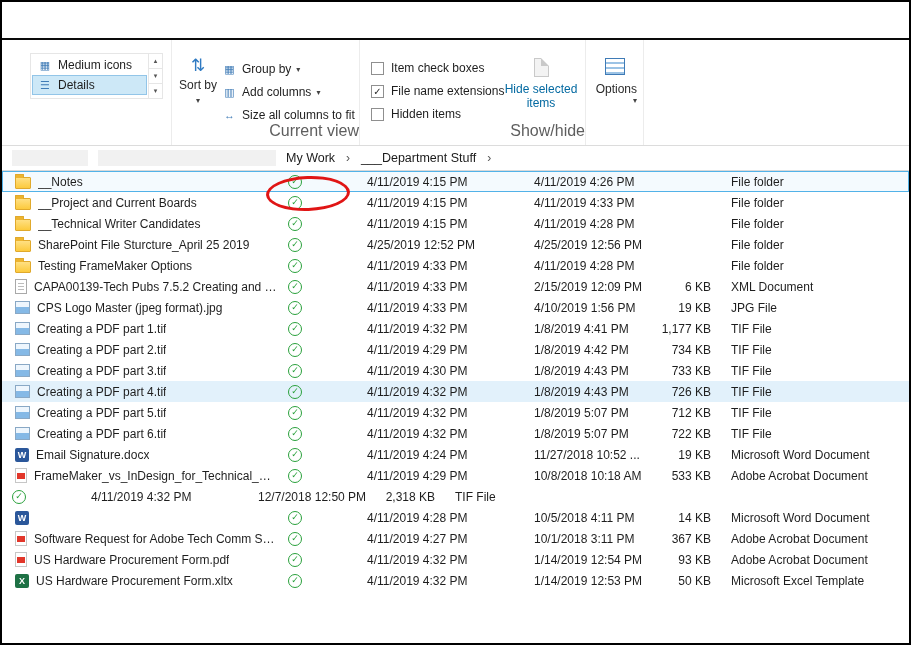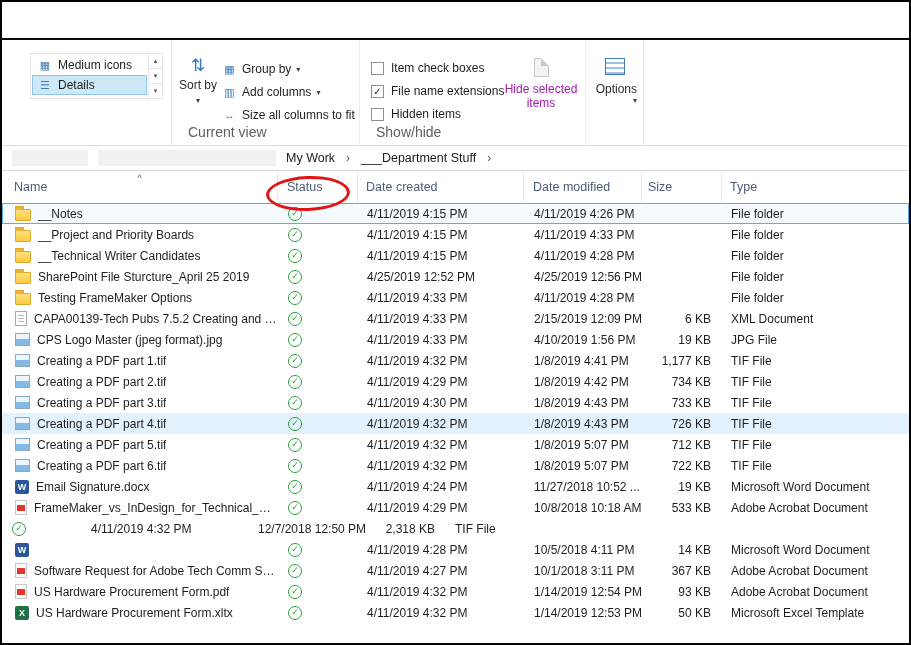--- a/index.html
+++ b/index.html
@@ -12,21 +12,21 @@
   
   .titlebar { height:38px; border-bottom:2px solid #0a0a0a; background:#fff; }
 
   
   .ribbon { position:relative; height:106px; border-bottom:1px solid #dcdcdc; background:#fff; font-size:12px; }
   .rgroup { position:absolute; top:0; bottom:0; border-right:1px solid #ececec; }
   .g-layout { left:0; width:170px; }
   .g-view { left:170px; width:188px; }
   .g-showhide { left:358px; width:226px; }
   .g-options { left:584px; width:58px; }
-  .glabel { position:absolute; bottom:5px; left:16px; right:0; text-align:left; color:#5e5e5e; font-size:14px; }
+  .glabel { position:absolute; bottom:5px; left:0; right:0; text-align:right; color:#5e5e5e; font-size:16px; }
 
   
   .gallery { position:absolute; left:28px; top:13px; width:133px; border:1px solid #e6e6e6; display:flex; background:#fff; }
   .gallery-items { flex:1; padding:1px; }
   .gitem { height:20px; display:flex; align-items:center; gap:6px; padding:0 5px; border:1px solid transparent; cursor:default; white-space:nowrap; }
   .gitem.selected { background:#cde8f7; border-color:#92c5e8; }
   .gicon { font-size:11px; color:#3f7bb6; width:14px; text-align:center; flex:0 0 auto; }
   .gallery-scroll { width:14px; border-left:1px solid #e6e6e6; display:flex; flex-direction:column; }
   .gscroll-btn { flex:1; font-size:7px; color:#555; text-align:center; line-height:14px; border-bottom:1px solid #e6e6e6; }
   .gscroll-btn:last-child { border-bottom:none; }
@@ -40,21 +40,21 @@
   .m1 { top:20px; } .m2 { top:43px; } .m3 { top:66px; }
   .micon { font-size:11px; color:#3f7bb6; width:15px; text-align:center; flex:0 0 auto; }
 
   
   .cbrow { position:absolute; left:11px; display:flex; align-items:flex-end; gap:7px; height:17px; white-space:nowrap; }
   .c0 { top:18px; } .c1 { top:41px; } .c2 { top:64px; }
   .cb { width:13px; height:13px; border:1px solid #8f8f8f; background:#fff; font-size:10px; line-height:11px; text-align:center; color:#2b2b2b; flex:0 0 auto; }
   .hide-btn { position:absolute; left:142px; top:18px; width:78px; text-align:center; color:#a8a8a8; }
   .gray-page { width:15px; height:19px; margin:0 auto 5px; background:#f3f3f3; border:1px solid #c9c9c9; position:relative; }
   .gray-page::before { content:""; position:absolute; right:-1px; top:-1px; border:4px solid #fff; border-left-color:#c9c9c9; border-bottom-color:#c9c9c9; }
-  .blabel.gray { color:#a21caf; }
+  .blabel.gray { color:#0369a1; }
 
   
   .opt-btn { position:absolute; left:7px; top:18px; width:44px; text-align:right; }
   .opt-icon { width:20px; height:17px; margin:0 auto 7px; border:1px solid #3f7bb6; background:repeating-linear-gradient(#ffffff 0 3px, #9cc3e5 3px 5px); }
 
   
   .crumbbar { position:relative; height:25px; border-bottom:1px solid #d9d9d9; background:#fff; font-size:12.5px; }
   .redact { position:absolute; top:4px; bottom:4px; background:#f1f1f1; }
   .r1 { left:10px; width:76px; }
   .r2 { left:96px; width:178px; }
@@ -192,60 +192,39 @@
     <div class="redact r1"></div>
     <div class="redact r2"></div>
     <div class="crumb-items">
         <span class="crumb">My Work</span>
         <span class="crumb-sep">›</span>
         <span class="crumb">___Department Stuff</span>
         <span class="crumb-sep">›</span>
       </div>
   </div>
 
-  <div class="list-header">
-      <div class="hcell col-name">
-        <span>Name</span>
-        <span class="sort-caret">^</span>
-      </div>
-      <div class="hcell col-status">
-        <span>Status</span>
-      </div>
-      <div class="hcell col-created">
-        <span>Date created</span>
-      </div>
-      <div class="hcell col-modified">
-        <span>Date modified</span>
-      </div>
-      <div class="hcell col-size">
-        <span>Size</span>
-      </div>
-      <div class="hcell col-type">
-        <span>Type</span>
-      </div>
-    </div>
 
   <div class="file-list">
       <div class="row selected">
         <div class="cell col-name">
           <span class="ficon folder"></span>
           <span class="fname">__Notes</span>
         </div>
         <div class="cell col-status">
           <span class="sync-ok">✓</span>
         </div>
         <div class="cell col-created">4/11/2019 4:15 PM</div>
         <div class="cell col-modified">4/11/2019 4:26 PM</div>
         <div class="cell col-size"></div>
         <div class="cell col-type">File folder</div>
       </div>
       <div class="row">
         <div class="cell col-name">
           <span class="ficon folder"></span>
-          <span class="fname">__Project and Priority Boards</span>
+          <span class="fname">__Project and Current Boards</span>
         </div>
         <div class="cell col-status">
           <span class="sync-ok">✓</span>
         </div>
         <div class="cell col-created">4/11/2019 4:15 PM</div>
         <div class="cell col-modified">4/11/2019 4:33 PM</div>
         <div class="cell col-size"></div>
         <div class="cell col-type">File folder</div>
       </div>
       <div class="row">

